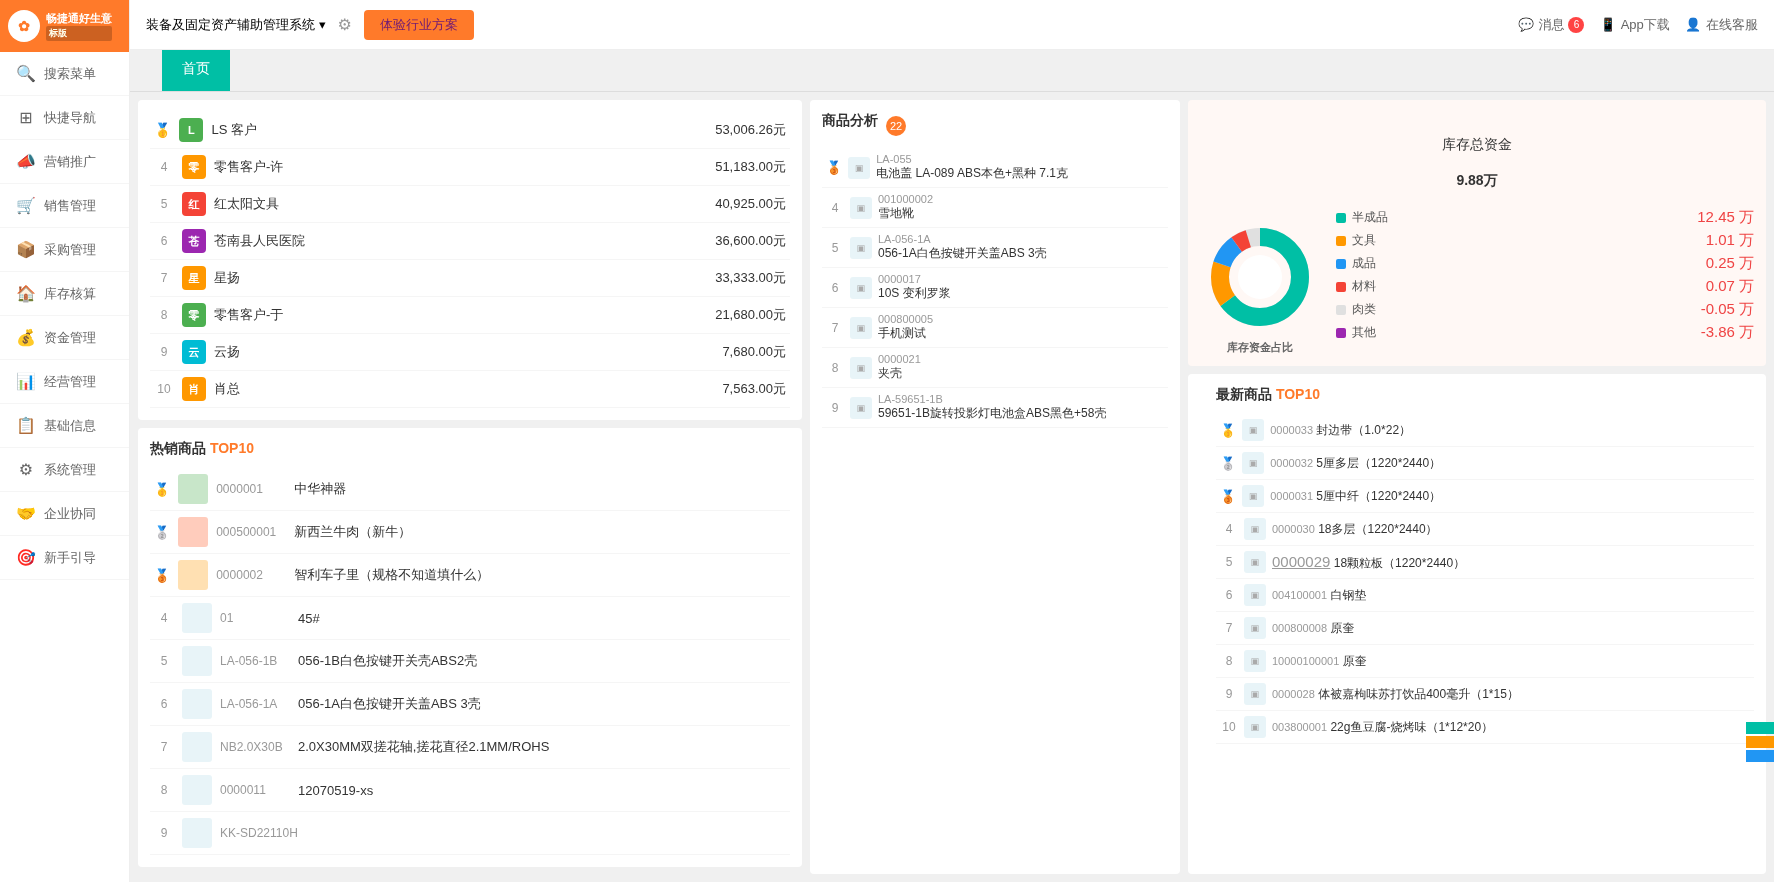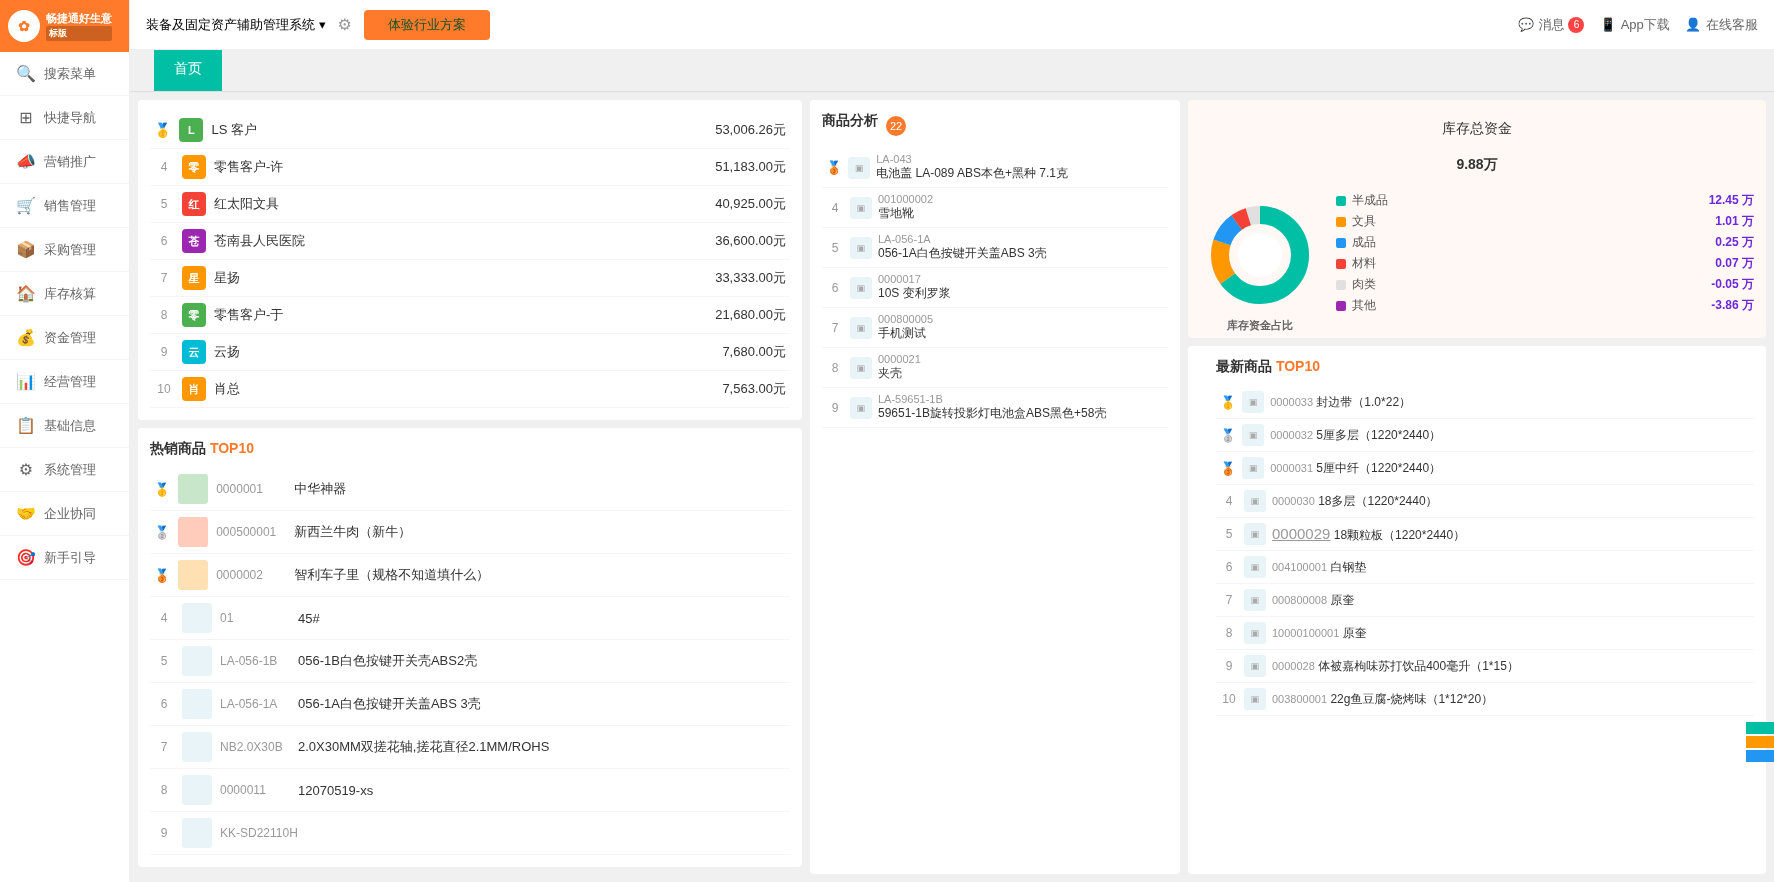--- a/index.html
+++ b/index.html
@@ -68,37 +68,37 @@
       display: flex;
       align-items: center;
       padding: 0 16px;
       height: 50px;
       gap: 12px;
     }
     .topbar-dropdown { display: flex; align-items: center; gap: 4px; cursor: pointer; }
     .topbar-gear { color: #999; cursor: pointer; font-size: 16px; }
     .topbar-btn {
       background: #ff7a2a;
-      color: #14532d;
+      color: #701a75;
       border: none;
-      padding: 6px 24px;
+      padding: 6px 16px;
       border-radius: 4px;
       cursor: pointer;
       font-size: 13px;
     }
     .topbar-right { display: flex; align-items: center; gap: 16px; color: #666; font-size: 13px; }
     .topbar-right span { cursor: pointer; display: flex; align-items: center; gap: 4px; }
     .badge { background: #ff4444; color: #fff; border-radius: 50%; width: 16px; height: 16px; font-size: 10px; display: inline-flex; align-items: center; justify-content: center; }
 
     
     .nav-tabs {
       background: #f0f0f0;
       display: flex;
       align-items: center;
-      padding: 0 24px;
+      padding: 0 32px;
       gap: 0;
       border-bottom: 1px solid #ddd;
     }
     .nav-tab {
       padding: 10px 20px;
       cursor: pointer;
       font-size: 14px;
       color: #666;
       border-bottom: 3px solid transparent;
     }
@@ -210,37 +210,37 @@
     .sp-icon {
       width: 22px; height: 22px; background: #e8f4f8;
       border-radius: 3px; flex-shrink: 0;
       display: flex; align-items: center; justify-content: center;
       font-size: 9px; color: #aaa;
     }
     .sp-info { flex: 1; font-size: 12px; color: #333; }
 
     
     .inventory-panel { background: #fff8f5; }
-    .inventory-title { font-size: 14px; color: #333; margin-bottom: 6px; }
+    .inventory-title { font-size: 14px; color: #333; margin-bottom: 6px; margin-top: 16px; }
     .inventory-amount { font-size: 28px; font-weight: bold; color: #333; }
     .inventory-amount span { font-size: 14px; }
 
     
     .chart-area {
       display: flex;
       align-items: center;
       gap: 16px;
       padding: 8px 0;
     }
     .donut-container { position: relative; width: 120px; height: 120px; flex-shrink: 0; font-weight: bold; }
     .donut-label-center { position: absolute; bottom: -18px; left: 0; right: 0; text-align: center; font-size: 11px; color: #666; }
     .legend-list { flex: 1; }
     .legend-item { display: flex; align-items: center; gap: 6px; margin-bottom: 4px; font-size: 12px; color: #555; }
     .legend-dot { width: 10px; height: 10px; border-radius: 2px; flex-shrink: 0; }
-    .legend-val { margin-left: auto; font-size: 12px; color: #6d28d9; font-weight: 700; }
+    .legend-val { margin-left: auto; font-size: 15px; color: #ef4444; font-weight: 400; }
 
     
     .new-prod-row {
       display: flex;
       align-items: center;
       padding: 5px 4px;
       border-bottom: 1px solid #f5f5f5;
       gap: 6px;
     }
     .np-rank { width: 18px; text-align: center; font-size: 12px; color: #999; }
@@ -494,21 +494,21 @@
       <div class="panel" style="flex:1; overflow-y:auto;">
         <div style="display:flex;align-items:center;gap:8px;margin-bottom:8px;">
           <span class="panel-title">商品分析</span>
           <span style="background:#ff7a2a;color:#fff;border-radius:50%;width:20px;height:20px;display:inline-flex;align-items:center;justify-content:center;font-size:11px;">22</span>
         </div>
         <div>
           <div class="sales-product-row">
             <span>🥉</span>
             <div class="sp-icon">▣</div>
             <div class="sp-info">
-              <div style="font-size:11px;color:#999;">LA-043</div>
+              <div style="font-size:11px;color:#999;">LA-055</div>
               <div>电池盖 LA-089 ABS本色+黑种 7.1克</div>
             </div>
           </div>
           <div class="sales-product-row">
             <span class="sp-rank">4</span>
             <div class="sp-icon">▣</div>
             <div class="sp-info">
               <div style="font-size:11px;color:#999;">001000002</div>
               <div>雪地靴</div>
             </div>

